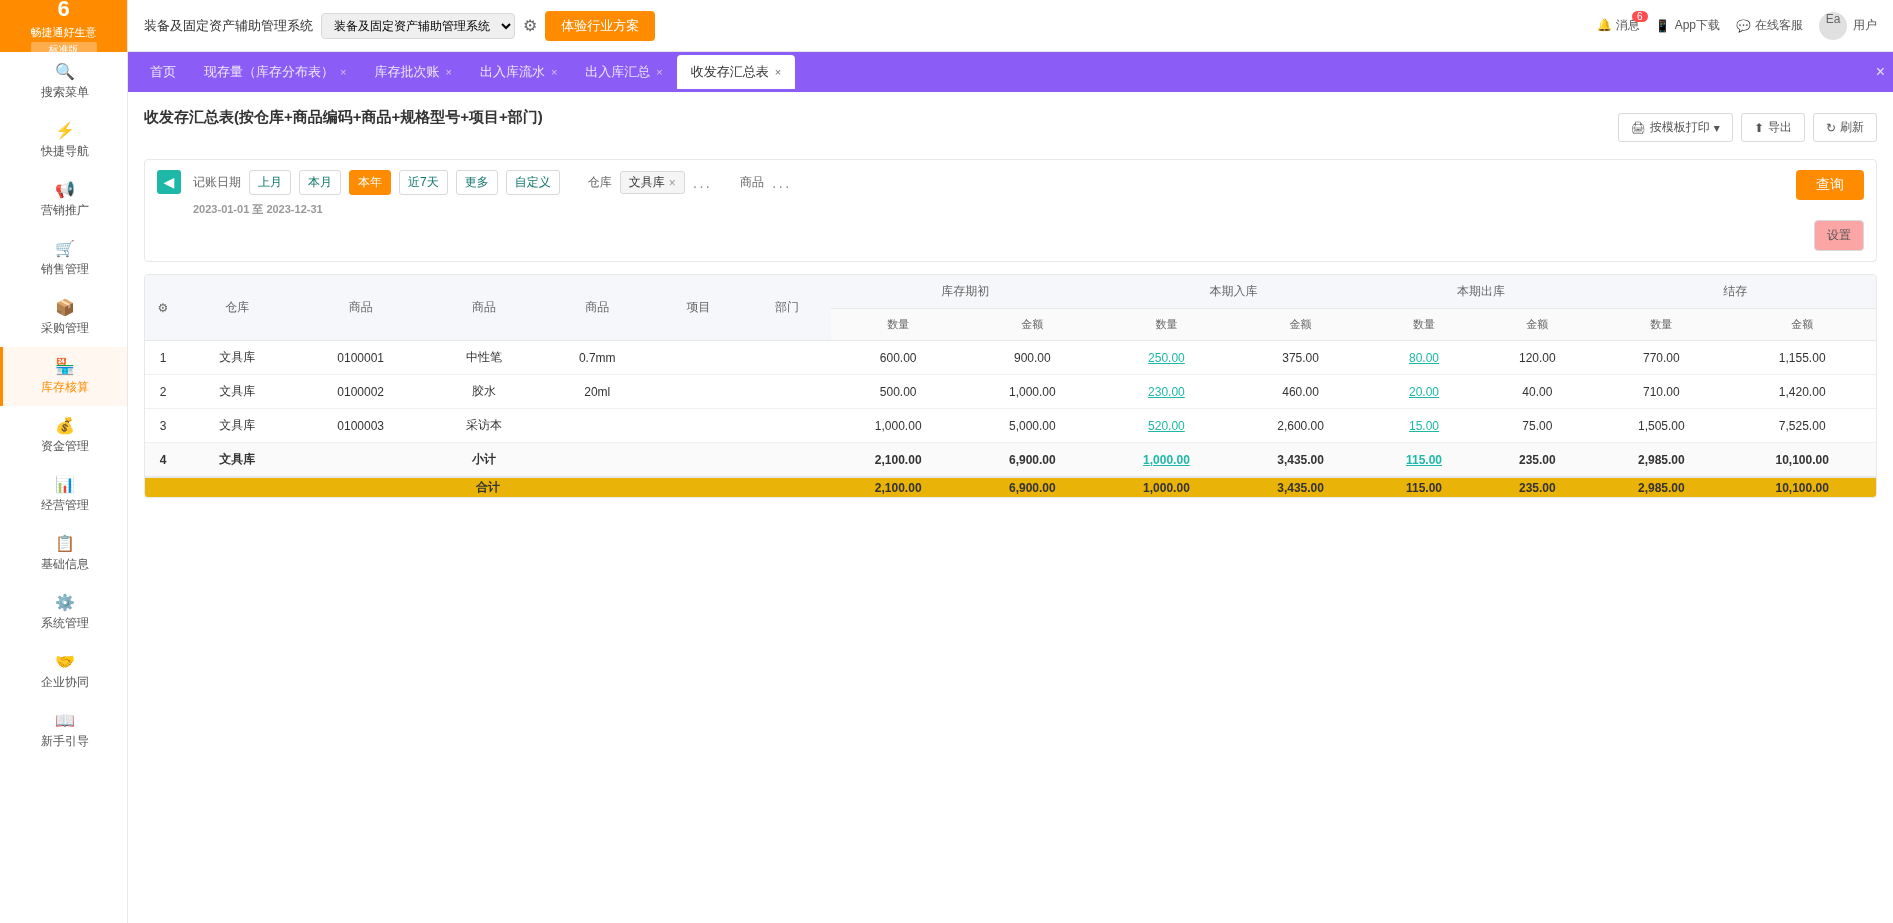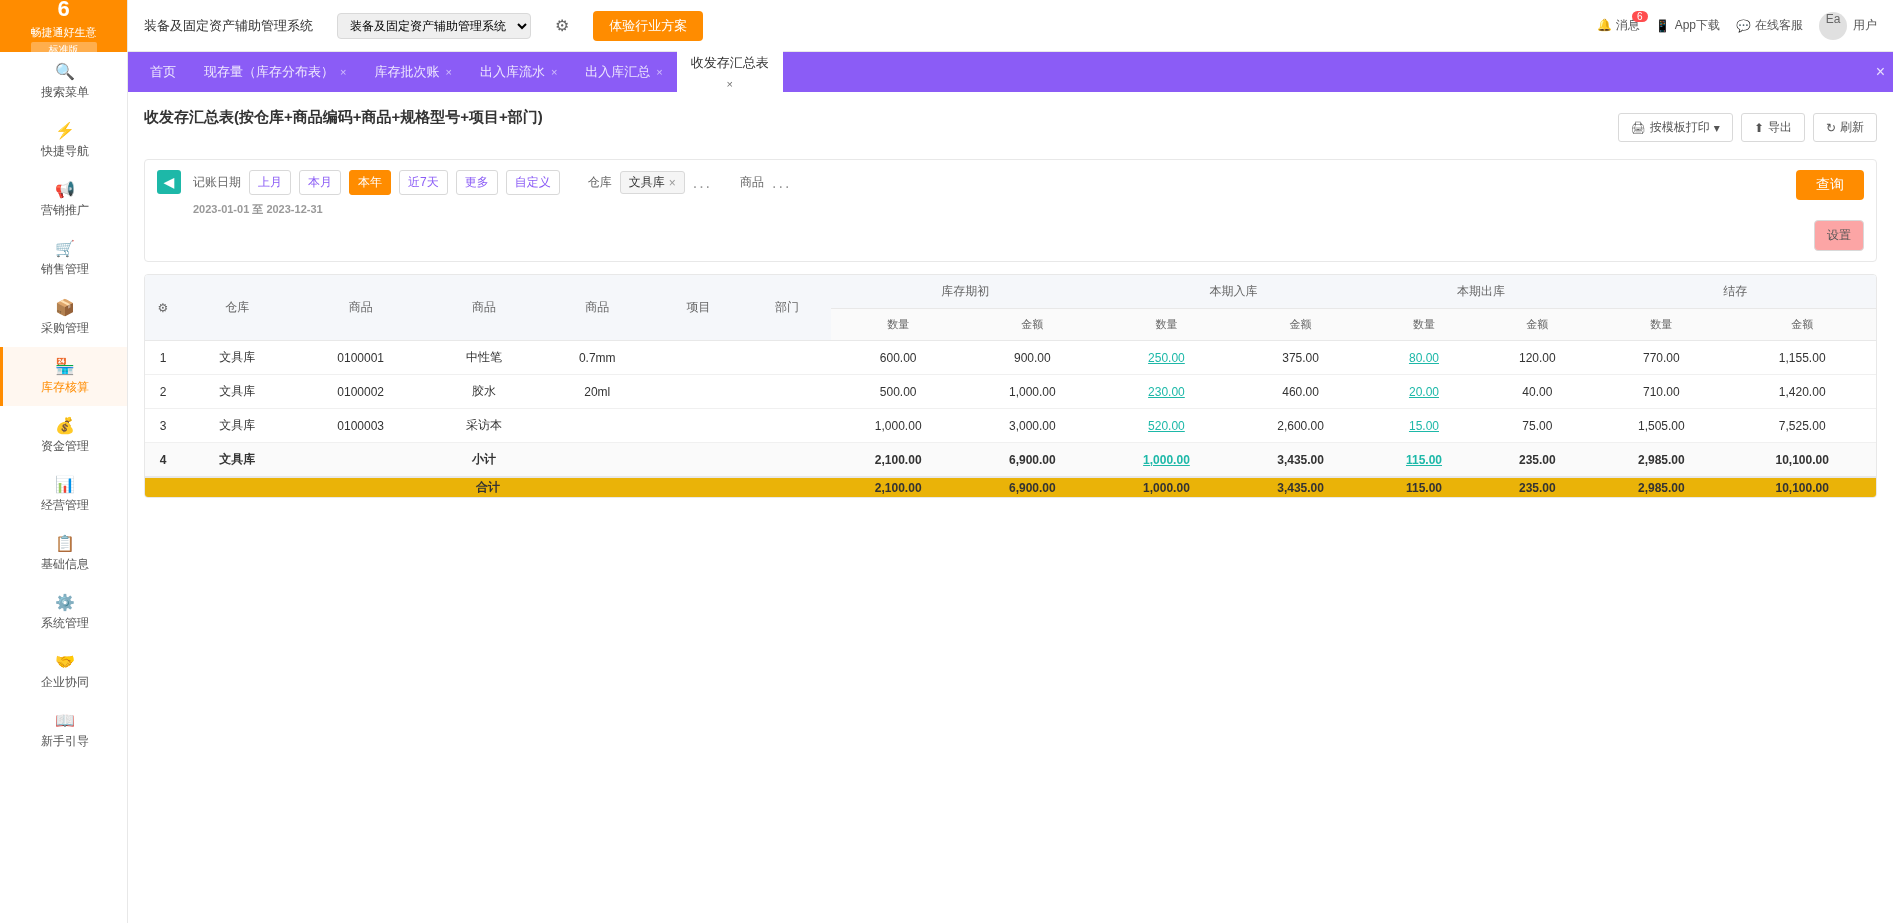--- a/index.html
+++ b/index.html
@@ -11,43 +11,43 @@
     .sidebar-tag { font-size: 10px; background: rgba(255,255,255,0.3); border-radius: 2px; padding: 1px 3px; margin-top: 2px; }
     .sidebar-item { display: flex; flex-direction: column; align-items: center; padding: 10px 4px; cursor: pointer; color: #555; font-size: 12px; border-left: 3px solid transparent; }
     .sidebar-item.active { color: #ff8c00; background: #fff7f0; border-left-color: #ff8c00; }
     .sidebar-item .icon { font-size: 16px; margin-bottom: 3px; }
 
     
     .main { flex: 1; display: flex; flex-direction: column; overflow: hidden; }
 
     
     .topbar { height: 52px; background: #fff; display: flex; align-items: center; padding: 0 16px; border-bottom: 1px solid #e8e8e8; justify-content: space-between; }
-    .topbar-left { display: flex; align-items: center; gap: 24px; }
+    .topbar-left { display: flex; align-items: center; gap: 8px; }
     .topbar-select { border: 1px solid #d9d9d9; border-radius: 4px; padding: 4px 8px; font-size: 12px; }
     .topbar-btn { background: #ff8c00; color: #fff; border: none; border-radius: 4px; padding: 6px 16px; font-size: 13px; cursor: pointer; }
     .topbar-right { display: flex; align-items: center; gap: 16px; font-size: 12px; color: #555; }
     .topbar-right .badge { position: relative; }
     .topbar-right .badge-count { position: absolute; top: -6px; right: -8px; background: #ff4d4f; color: #fff; border-radius: 8px; font-size: 10px; padding: 0 4px; min-width: 16px; text-align: center; }
     .user-avatar { width: 28px; height: 28px; background: #e0e0e0; border-radius: 50%; display: flex; justify-content: center; font-size: 12px; color: #666; }
 
     
     .tabbar { background: #8b5cf6; display: flex; align-items: center; padding: 0 8px; height: 40px; }
     .tab { padding: 8px 14px; color: rgba(255,255,255,0.85); font-size: 13px; cursor: pointer; display: flex; align-items: center; gap: 6px; border-radius: 4px 4px 0 0; white-space: nowrap; }
-    .tab.active { background: #fff; color: #333; font-weight: 500; flex-direction: column; }
+    .tab.active { background: #fff; color: #333; font-weight: 500; }
     .tab-close { font-size: 11px; opacity: 0.7; }
     .tabbar-close-all { margin-left: auto; color: #fff; font-size: 16px; cursor: pointer; opacity: 0.8; }
 
     
     .page-content { flex: 1; overflow-y: auto; background: #fff; padding: 16px; }
 
     
     .page-title { font-size: 15px; font-weight: bold; color: #333; margin-bottom: 20px; }
     .filter-arrow { background: #1db8a8; color: #fff; border: none; width: 24px; height: 24px; border-radius: 3px; cursor: pointer; font-size: 14px; display: flex; align-items: center; justify-content: center; }
     .filter-label { color: #666; font-size: 12px; }
-    .date-btn { padding: 3px 8px; font-size: 12px; border: 1px solid #d9d9d9; border-radius: 3px; cursor: pointer; background: #fff; color: #8b5cf6; }
+    .date-btn { padding: 3px 8px; font-size: 12px; border: 1px solid #d9d9d9; border-radius: 3px; cursor: pointer; background: #fff; color: #0f766e; }
     .date-btn.active { background: #ff8c00; color: #fff; border-color: #ff8c00; }
     .filter-tag { display: inline-flex; align-items: center; gap: 4px; background: #f5f5f5; border: 1px solid #d9d9d9; border-radius: 3px; padding: 2px 8px; font-size: 12px; }
     .filter-tag-close { cursor: pointer; color: #999; }
     .filter-dots { color: #999; cursor: pointer; font-size: 16px; letter-spacing: 2px; }
     .expand-btn { color: #1db8a8; font-size: 12px; cursor: pointer; border: 1px solid #1db8a8; border-radius: 3px; padding: 2px 8px; background: #fff; margin-top: 4px; }
     .toolbar-btn { padding: 5px 12px; font-size: 12px; border: 1px solid #d9d9d9; border-radius: 3px; cursor: pointer; background: #fff; color: #555; display: flex; align-items: center; gap: 4px; }
     .query-btn { background: #ff8c00; color: #fff; border: none; border-radius: 4px; padding: 6px 20px; font-size: 14px; cursor: pointer; }
     .settings-btn { background: #fca5a5; border: 1px solid #d9d9d9; border-radius: 4px; padding: 6px 12px; font-size: 12px; cursor: pointer; color: #555; }
 
     
@@ -308,21 +308,21 @@
 
           <tr>
             <td>3</td>
             <td>文具库</td>
             <td>0100003</td>
             <td>采访本</td>
             <td></td>
             <td></td>
             <td></td>
             <td>1,000.00</td>
-            <td>3,000.00</td>
+            <td>5,000.00</td>
             <td class="link-cell">520.00</td>
             <td>2,600.00</td>
             <td class="link-cell">15.00</td>
             <td>75.00</td>
             <td>1,505.00</td>
             <td>7,525.00</td>
           </tr>
 
           <tr class="subtotal">
             <td>4</td>

